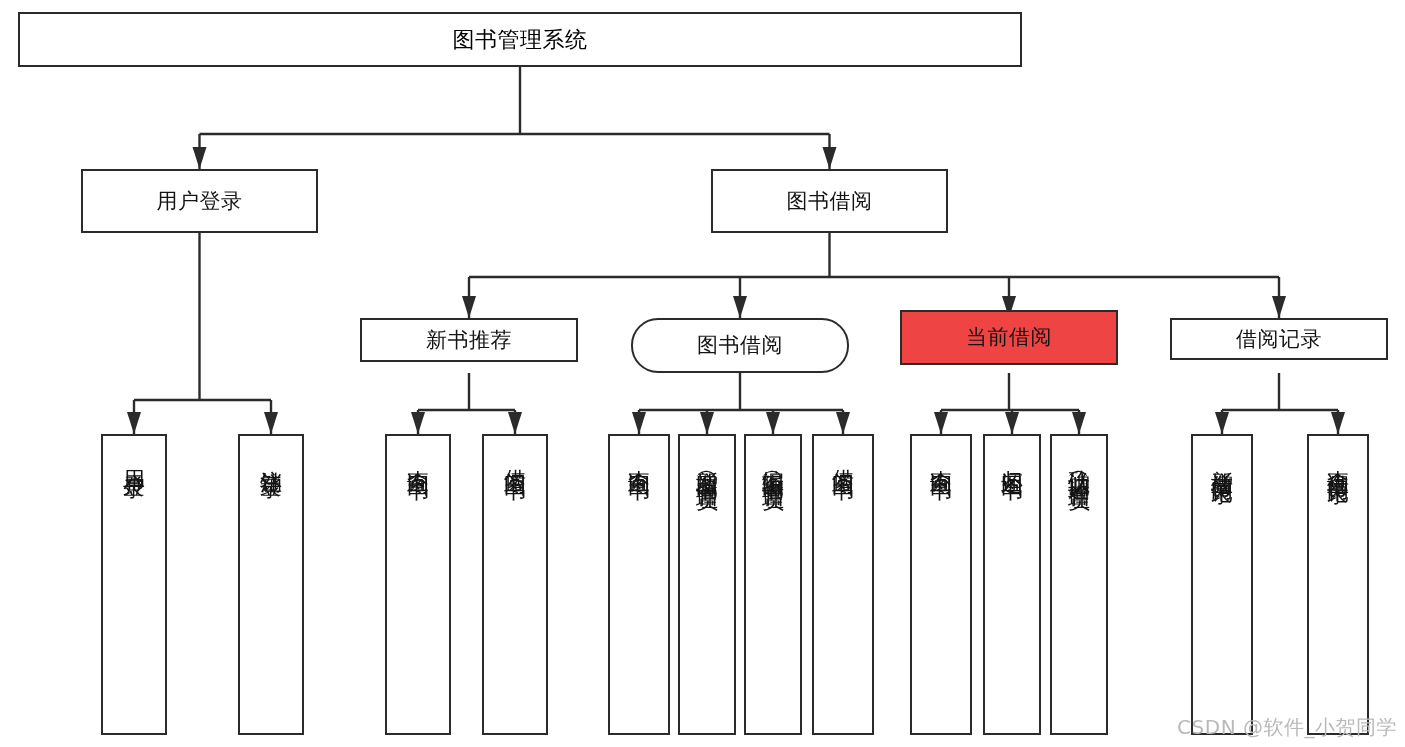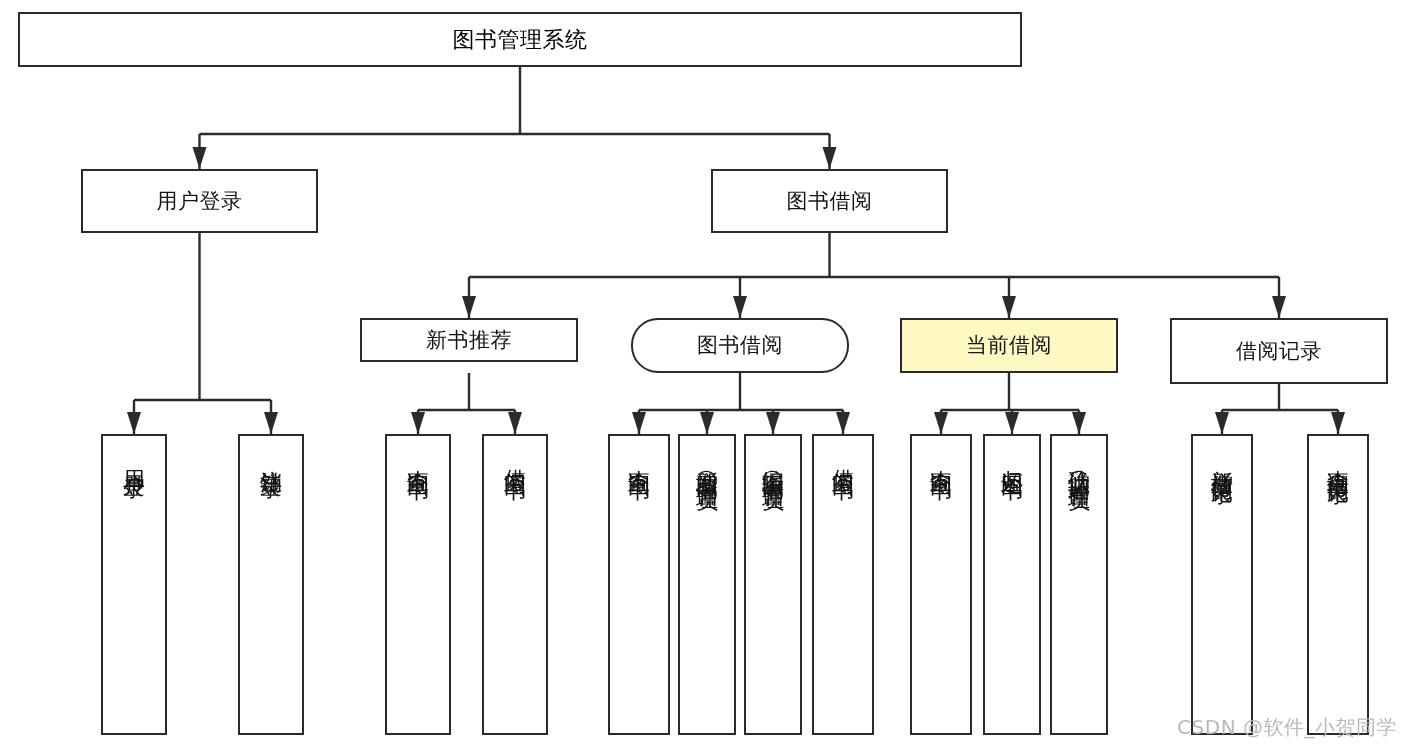--- a/index.html
+++ b/index.html
@@ -132,24 +132,24 @@
       </div>
       <div class="node" style="left: 711px; top: 169px; width: 237px; height: 64px; border-color: rgb(43, 43, 43); background: rgb(255, 255, 255);">
         <span class="label" style="color: rgb(20, 20, 20);">图书借阅</span>
       </div>
       <div class="node" style="left: 360px; top: 318px; width: 218px; height: 44px; border-color: rgb(43, 43, 43); background: rgb(255, 255, 255);">
         <span class="label" style="color: rgb(20, 20, 20);">新书推荐</span>
       </div>
       <div class="node" style="left: 631px; top: 318px; width: 218px; height: 55px; border-color: rgb(43, 43, 43); background: rgb(255, 255, 255); border-radius: 27px;">
         <span class="label" style="color: rgb(20, 20, 20);">图书借阅</span>
       </div>
-      <div class="node" style="left: 900px; top: 318px; width: 218px; height: 55px; border-color: rgb(43, 43, 43); background: #fef9c3;">
+      <div class="node" style="left: 900px; top: 310px; width: 218px; height: 55px; border-color: rgb(43, 43, 43); background: #ef4444;">
         <span class="label" style="color: rgb(20, 20, 20);">当前借阅</span>
       </div>
-      <div class="node" style="left: 1170px; top: 318px; width: 218px; height: 66px; border-color: rgb(43, 43, 43); background: rgb(255, 255, 255);">
+      <div class="node" style="left: 1170px; top: 318px; width: 218px; height: 42px; border-color: rgb(43, 43, 43); background: rgb(255, 255, 255);">
         <span class="label" style="color: rgb(20, 20, 20);">借阅记录</span>
       </div>
       <div class="node leaf" style="left: 101px; top: 434px; width: 66px; height: 301px; border-color: rgb(43, 43, 43); background: rgb(255, 255, 255);">
         <span class="label" style="color: rgb(20, 20, 20);">用户登录</span>
       </div>
       <div class="node leaf" style="left: 238px; top: 434px; width: 66px; height: 301px; border-color: rgb(43, 43, 43); background: rgb(255, 255, 255);">
         <span class="label" style="color: rgb(20, 20, 20);">注销登录</span>
       </div>
       <div class="node leaf" style="left: 385px; top: 434px; width: 66px; height: 301px; border-color: rgb(43, 43, 43); background: rgb(255, 255, 255);">
         <span class="label" style="color: rgb(20, 20, 20);">查询图书</span>

